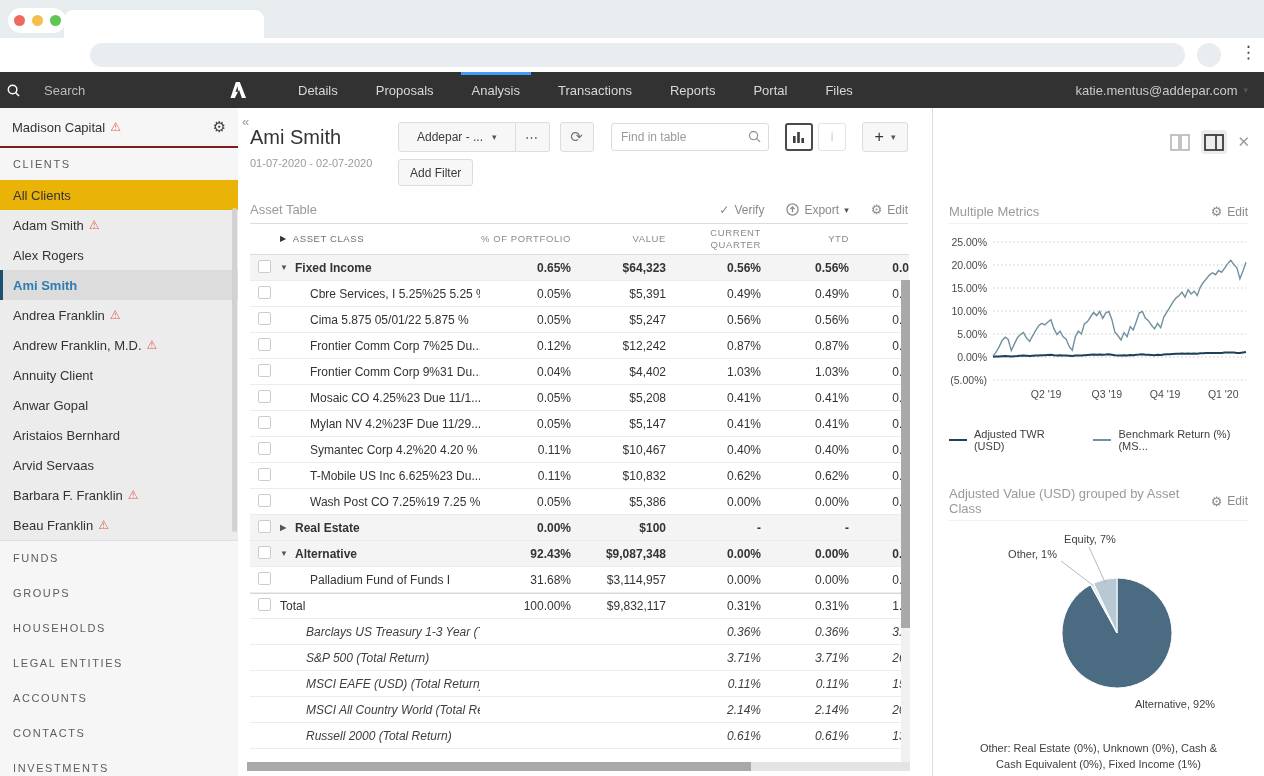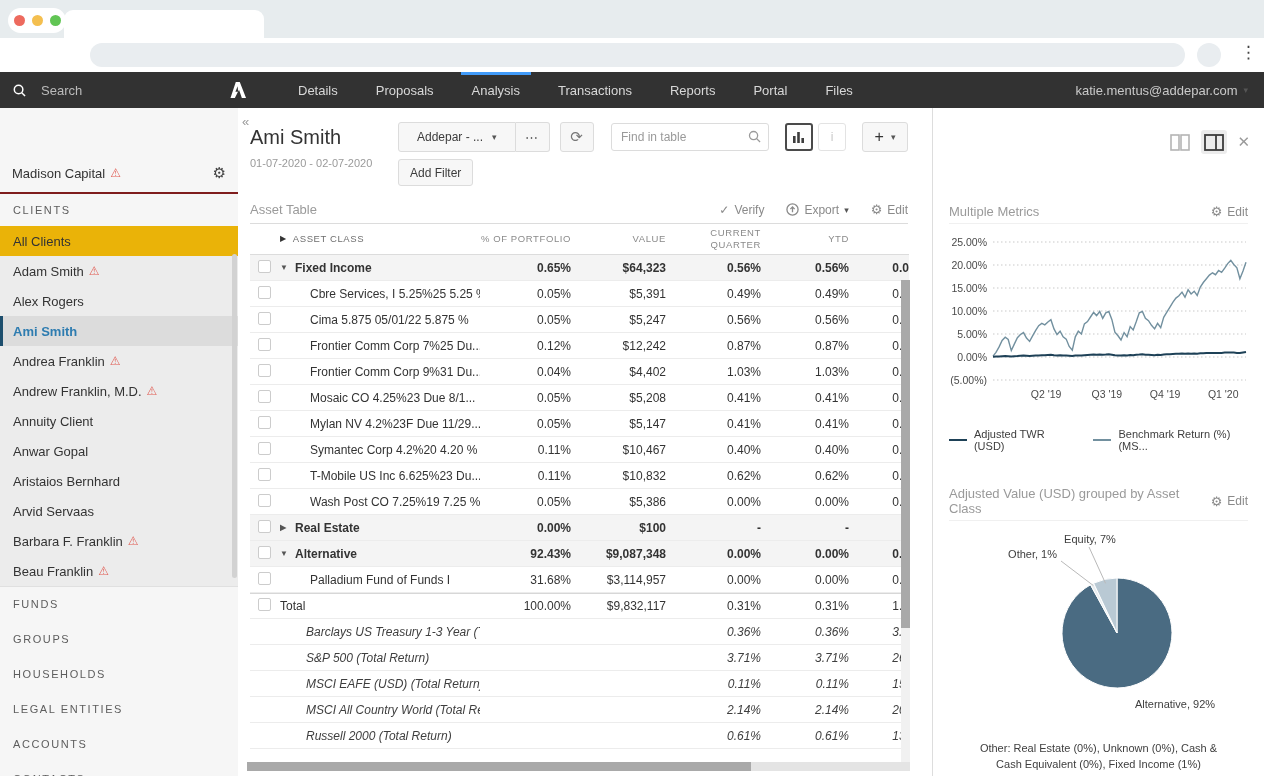--- a/index.html
+++ b/index.html
@@ -17,37 +17,37 @@
   .chrome-bar { height:34px; background:#fff; position:relative; }
   .addressbar { position:absolute; left:90px; top:5px; width:1095px; height:24px;
     background:#e9edf0; border-radius:12px; }
   .avatar { position:absolute; left:1197px; top:5px; width:24px; height:24px;
     border-radius:50%; background:#e9edf0; }
   .menu-dots { position:absolute; left:1240px; top:4px; font-size:17px; color:#444;
     letter-spacing:0; cursor:pointer; }
 
   
   .navbar { height:36px; background:#323232; display:flex; align-items:stretch; color:#ccc; }
-  .nav-search { width:228px; display:flex; align-items:center; gap:15px;
-    padding-left:13px; font-size:13px; color:#bbb; }
+  .nav-search { width:228px; display:flex; align-items:center; gap:24px;
+    padding-left:7px; font-size:13px; color:#bbb; }
   .nav-logo { display:flex; align-items:center; margin-right:32px; }
   .nav-tabs { display:flex; }
   .nav-tab { position:relative; display:flex; align-items:center; padding:0 19px;
     font-size:13px; color:#d8d8d8; cursor:pointer; }
   .nav-tab.active::before { content:""; position:absolute; top:0; left:8px; right:8px;
     height:3px; background:#419bf9; }
   .nav-user { margin-left:auto; display:flex; align-items:center; gap:6px;
     padding-right:16px; font-size:13px; color:#c9c9c9; }
 
   
   .app { display:flex; height:668px; }
 
   
   .sidebar { width:238px; background:#f6f6f6; flex:none; font-size:13px; position:relative; }
-  .side-org { height:38px; display:flex; align-items:center; padding:0 12px; color:#333;margin-top:46px; }
+  .side-org { height:38px; display:flex; align-items:center; padding:0 12px; color:#333; }
   .side-org .gear { margin-left:auto; color:#444; font-size:15px; cursor:pointer; }
   .side-label { height:34px; display:flex; align-items:center; padding-left:13px;
     font-size:11px; letter-spacing:1.6px; color:#5d5d5d; border-top:2px solid #7f1d1d; }
   .client-list { background:#ececec; position:relative; }
   .client { height:30px; display:flex; align-items:center; padding-left:13px;
     color:#333; cursor:pointer; gap:5px; }
   .client.first { background:#eab308; }
   .client.selected { background:#dcdcdc; border-left:3px solid #1d4e6d;
     padding-left:10px; color:#2e7cb0; font-weight:bold; }
   .warn { color:#e05b52; font-size:12px; line-height:1; }
@@ -380,21 +380,21 @@
             </div>
             <div class="num">0.04%</div>
             <div class="num">$4,402</div>
             <div class="num">1.03%</div>
             <div class="num">1.03%</div>
             <div class="extra-cell">0.0</div>
           </div>
           <div class="trow child">
             <div><span class="cb" style="display: inline-block;"></span></div>
             <div class="name-cell">
-              <span>Mosaic CO 4.25%23 Due 8/1...</span>
+              <span>Mosaic CO 4.25%23 Due 11/1...</span>
             </div>
             <div class="num">0.05%</div>
             <div class="num">$5,208</div>
             <div class="num">0.41%</div>
             <div class="num">0.41%</div>
             <div class="extra-cell">0.0</div>
           </div>
           <div class="trow child">
             <div><span class="cb" style="display: inline-block;"></span></div>
             <div class="name-cell">

